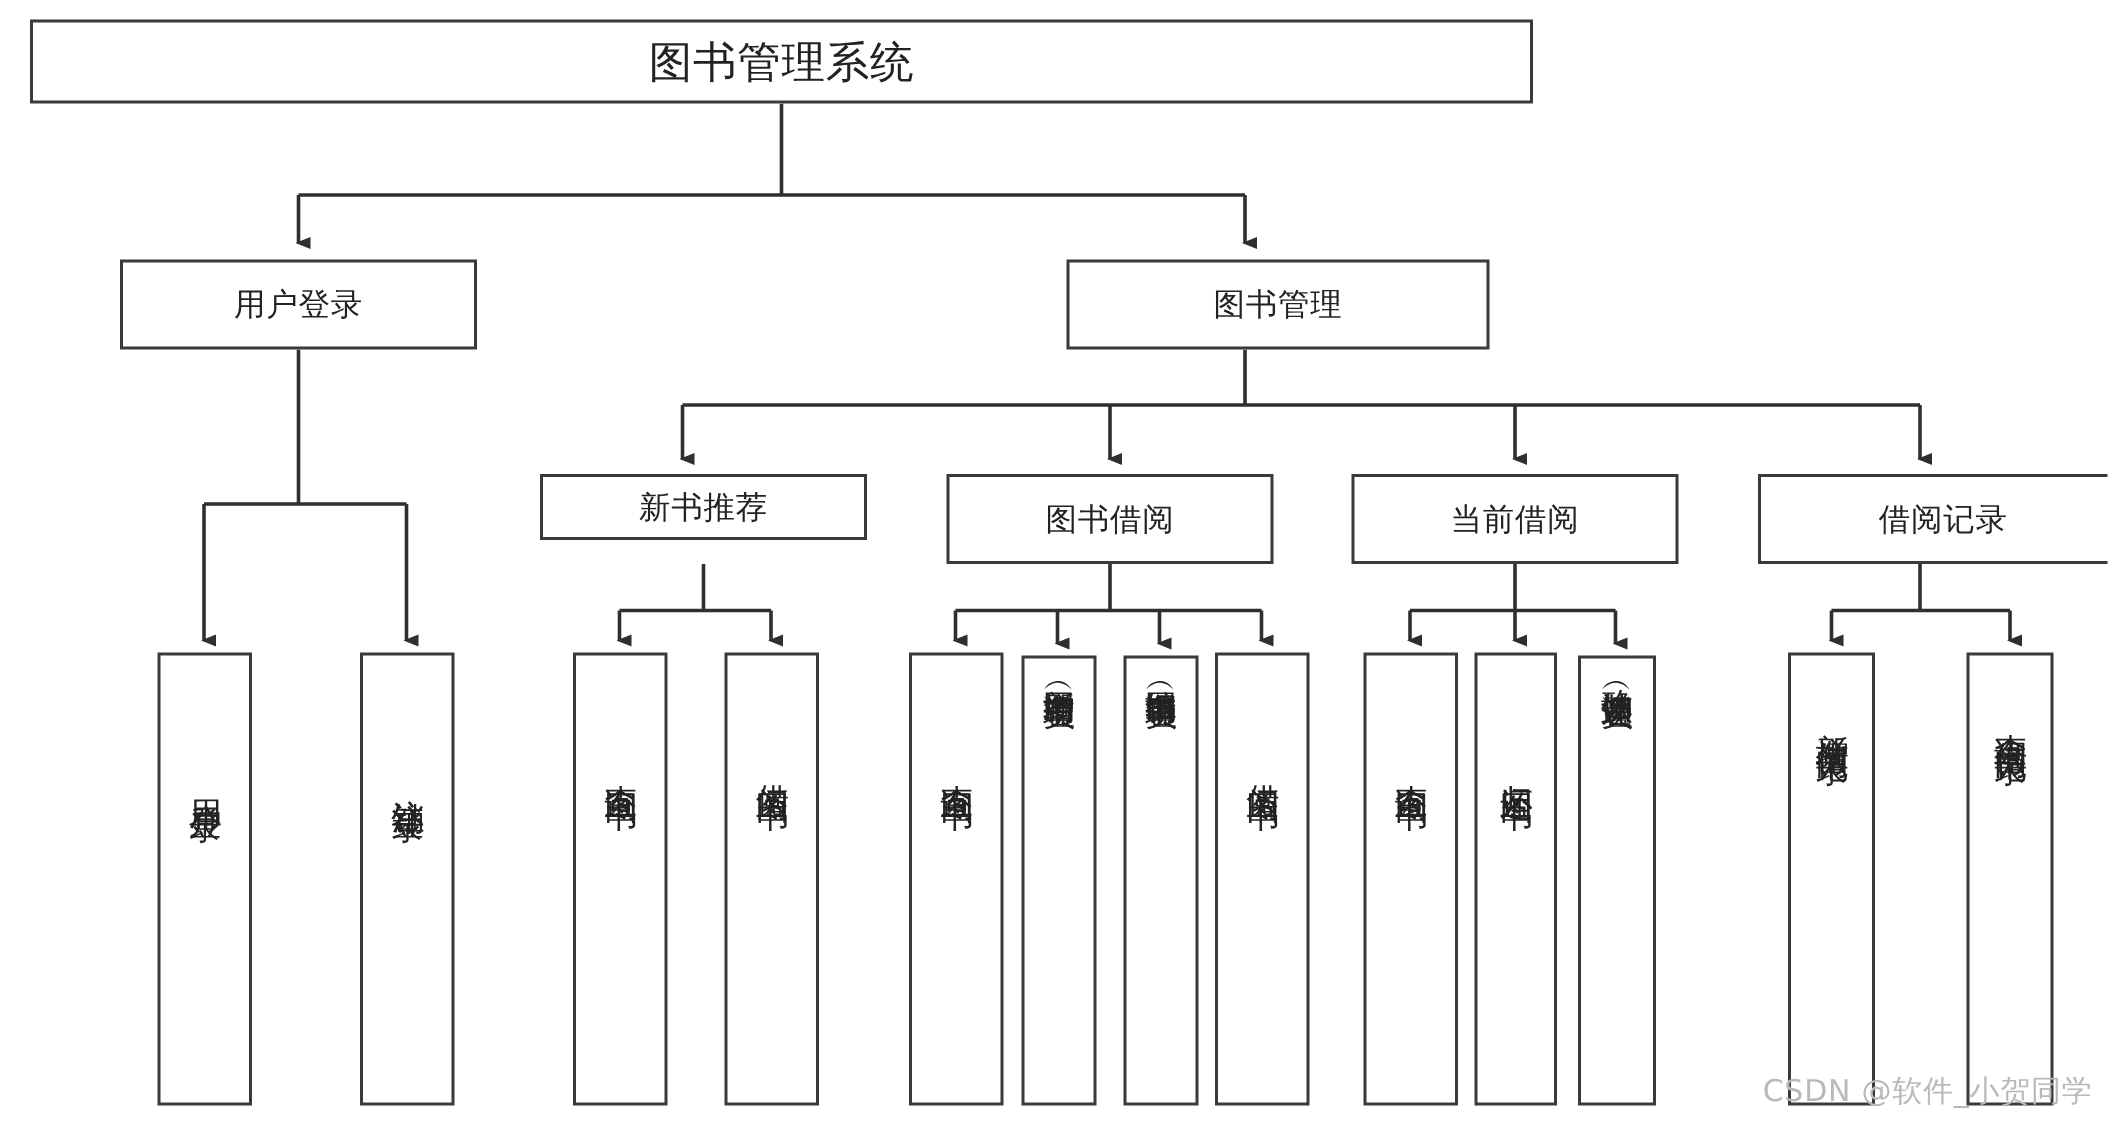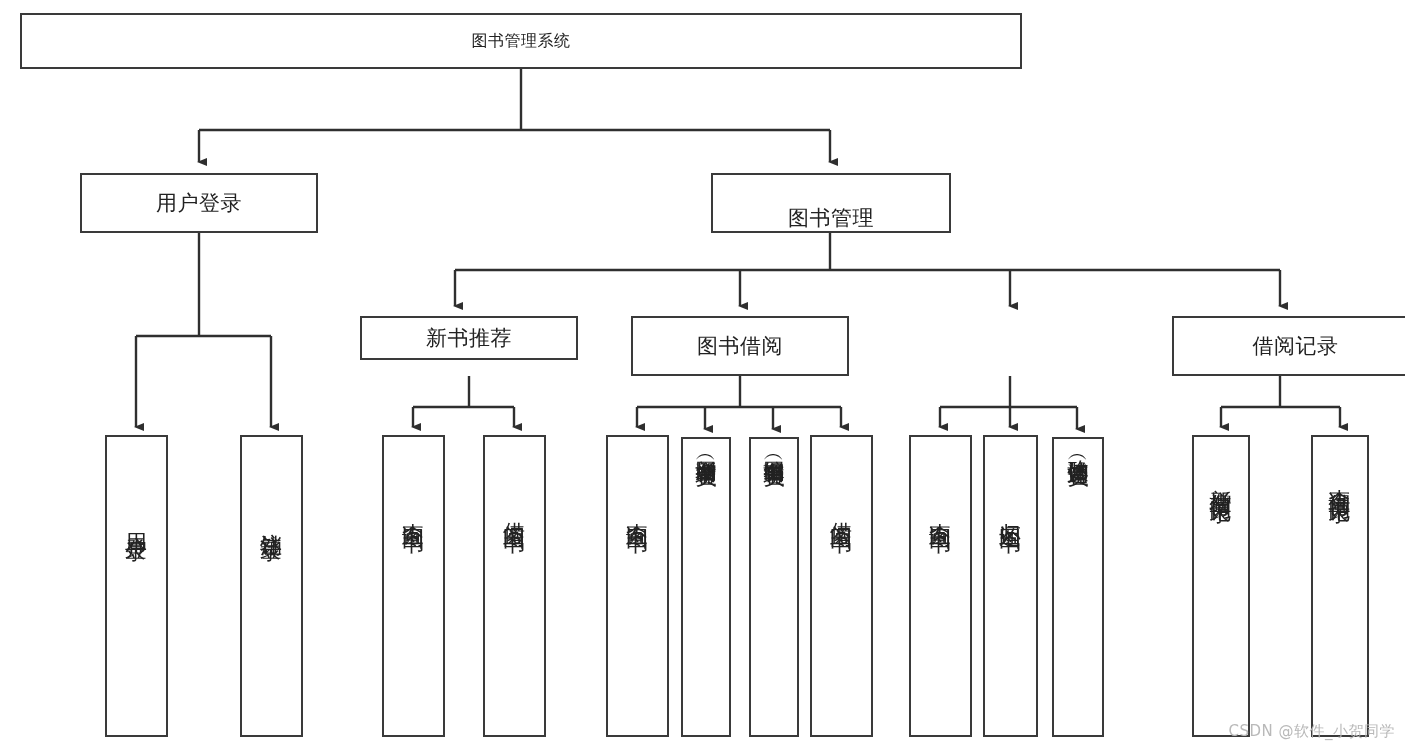--- a/index.html
+++ b/index.html
@@ -40,21 +40,21 @@
     display: block;
     text-align: center;
     line-height: 1.18;
     letter-spacing: 0.5px;
   }
   
   .node.horiz .label {
     font-size: 21px;
     white-space: nowrap;
   }
-  .node.tier0 .label { font-size: 16px; }
+  .node.tier0 .label { font-size: 29px; }
   
   .node.vert {
     align-items: flex-start;
     justify-content: center;
     padding-top: 6px;
   }
   .node.vert .label {
     writing-mode: vertical-rl;
     text-orientation: upright;
     font-size: 22px;
@@ -63,21 +63,21 @@
     white-space: nowrap;
   }
   .node.vert.tall .label {
     font-size: 21px;
     letter-spacing: 1px;
   }
   .watermark {
     position: absolute;
     right: 10px;
     bottom: 6px;
-    font-size: 15px;
+    font-size: 20px;
     color: #b9b9b9;
     white-space: nowrap;
     letter-spacing: 0.5px;
   }
 </style>
 </head>
 <body>
 
 <div id="diagram-root">
 
@@ -131,30 +131,33 @@
     </g>
   </svg>
 
   <div class="node horiz tier0" style="left:20px; top:13px; width:1002px; height:56px;">
     <span class="label">图书管理系统</span>
   </div>
 
   <div class="node horiz" style="left:80px; top:173px; width:238px; height:60px;">
     <span class="label">用户登录</span>
   </div>
-  <div class="node horiz" style="left:711px; top:173px; width:240px; height:60px;align-items:flex-end;">
+  <div class="node horiz" style="left:711px; top:173px; width:282px; height:60px;">
     <span class="label">图书管理</span>
   </div>
 
   <div class="node horiz" style="left:360px; top:316px; width:218px; height:44px;">
     <span class="label">新书推荐</span>
   </div>
   <div class="node horiz" style="left:631px; top:316px; width:218px; height:60px;">
     <span class="label">图书借阅</span>
   </div>
+  <div class="node horiz" style="left:901px; top:316px; width:218px; height:60px;">
+    <span class="label">当前借阅</span>
+  </div>
   <div class="node horiz" style="left:1172px; top:316px; width:247px; height:60px;">
     <span class="label">借阅记录</span>
   </div>
 
   <div class="node vert" style="left:105px; top:435px; width:63px; height:302px; padding-top:78px;">
     <span class="label">用户登录</span>
   </div>
   <div class="node vert" style="left:240px; top:435px; width:63px; height:302px; padding-top:78px;">
     <span class="label">注销登录</span>
   </div>

